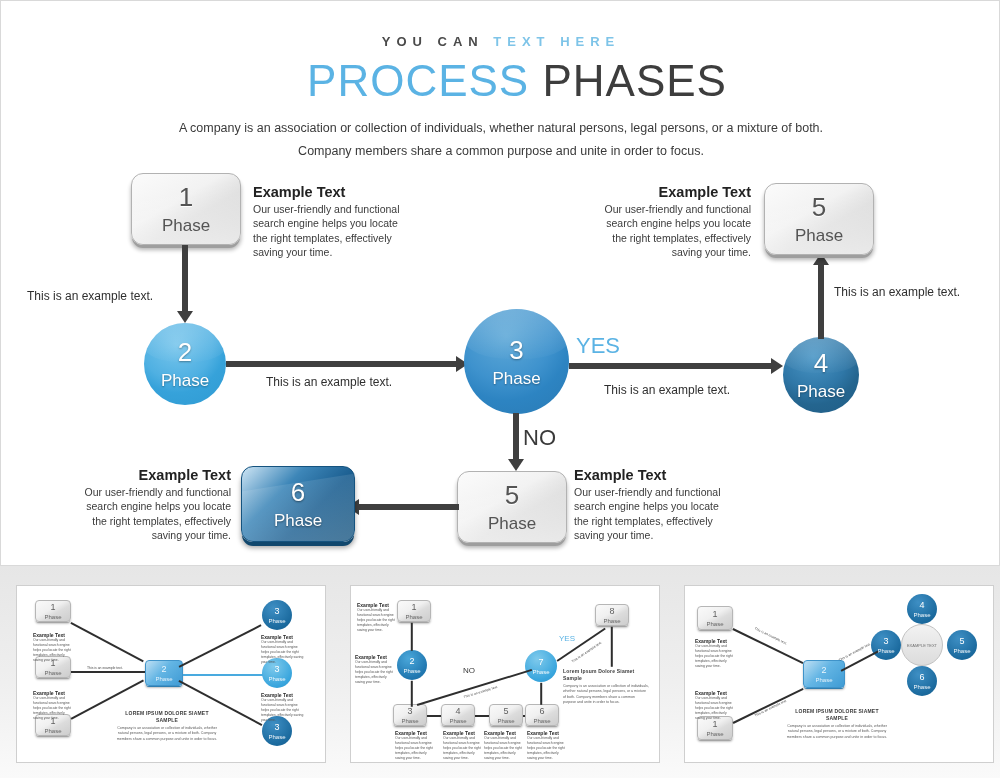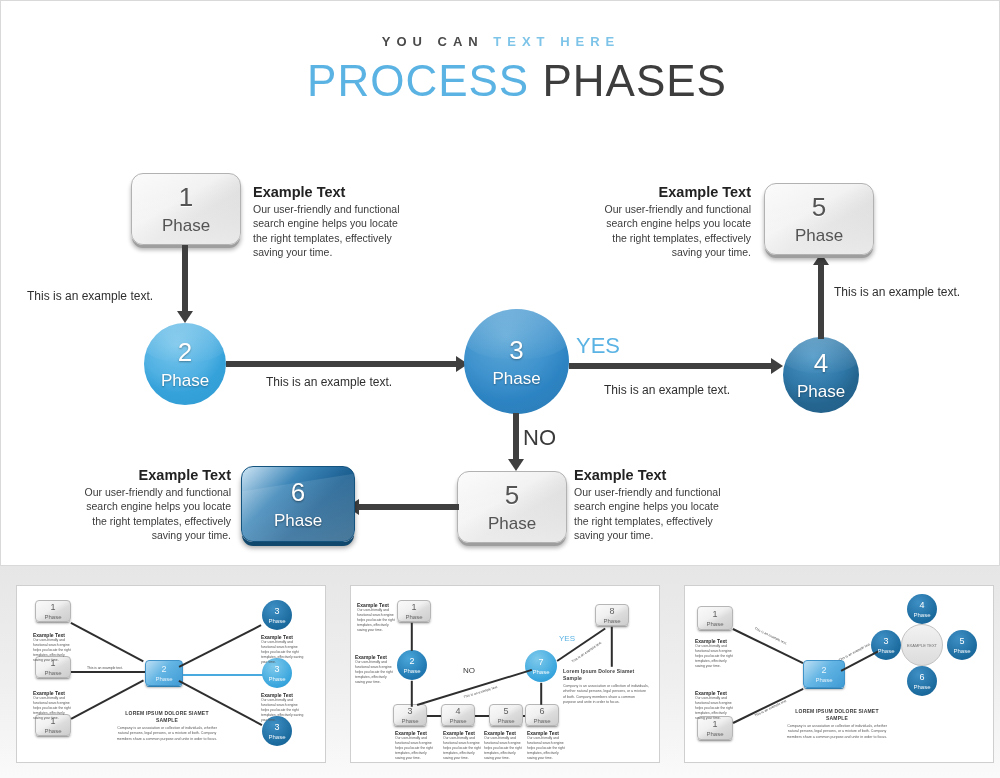--- a/index.html
+++ b/index.html
@@ -153,20 +153,21 @@
   <div class="eyebrow">
     <span>YOU CAN</span>
     <span class="accent">TEXT HERE</span>
   </div>
 
   <div class="title">
     <span class="accent">PROCESS</span>
     <span>PHASES</span>
   </div>
 
+  <div class="subtitle">A company is an association or collection of individuals, whether natural persons, legal persons, or a mixture of both. Company members share a common purpose and unite in order to focus.</div>
 
   <div class="node boxnode" style="left:130px;top:172px;">
     <span class="num">1</span>
     <span class="lbl">Phase</span>
   </div>
   <div class="exblock" style="left:252px;top:183px;">
     <div class="h">Example Text</div>
     <div class="b">Our user-friendly and functional search engine helps you locate the right templates, effectively saving your time.</div>
   </div>
 

